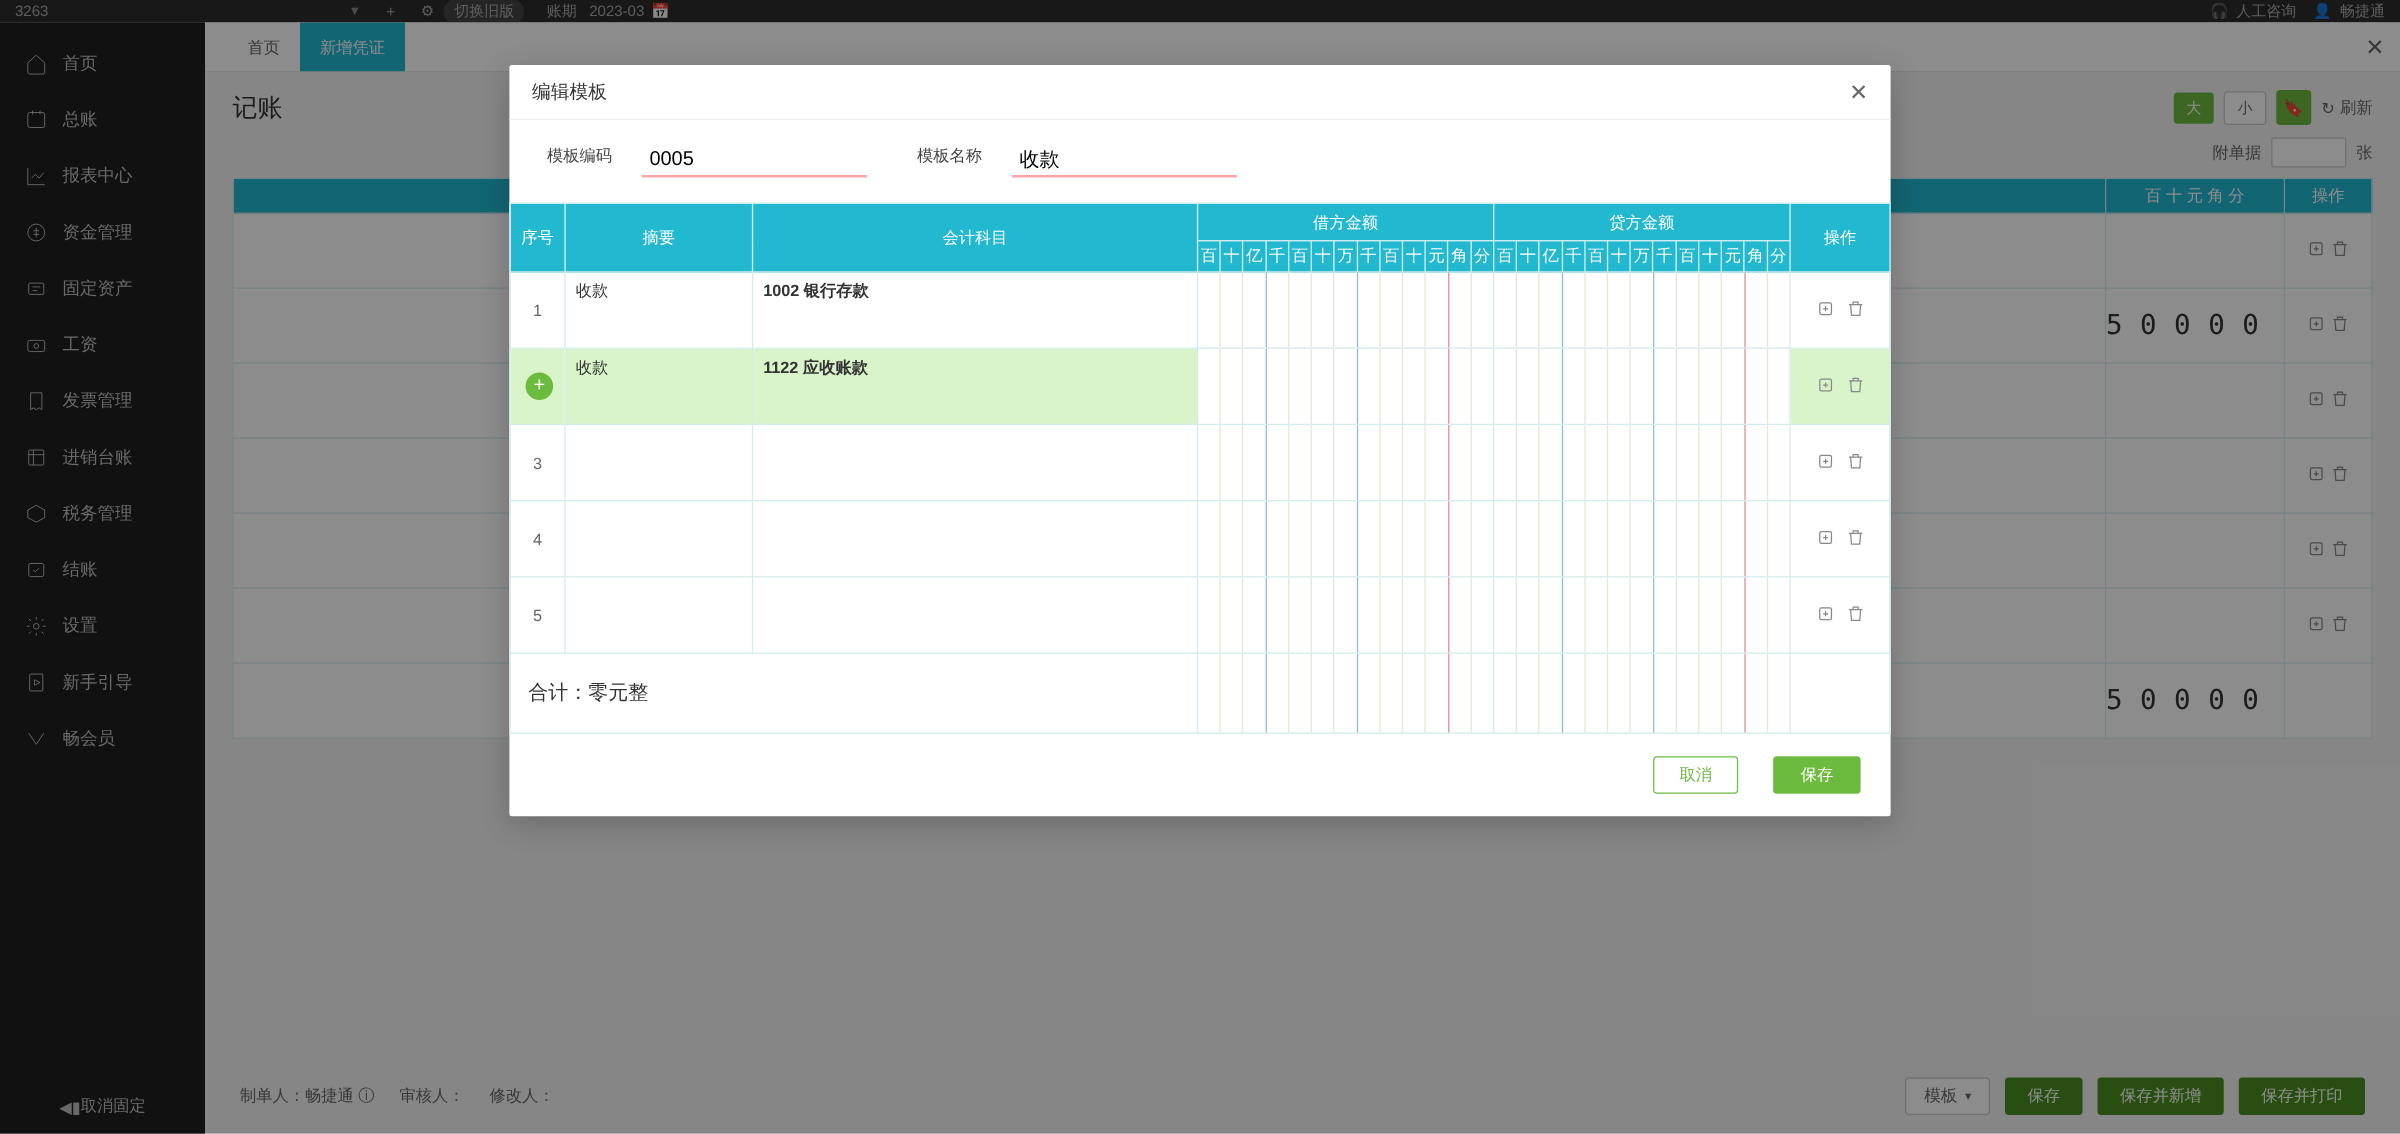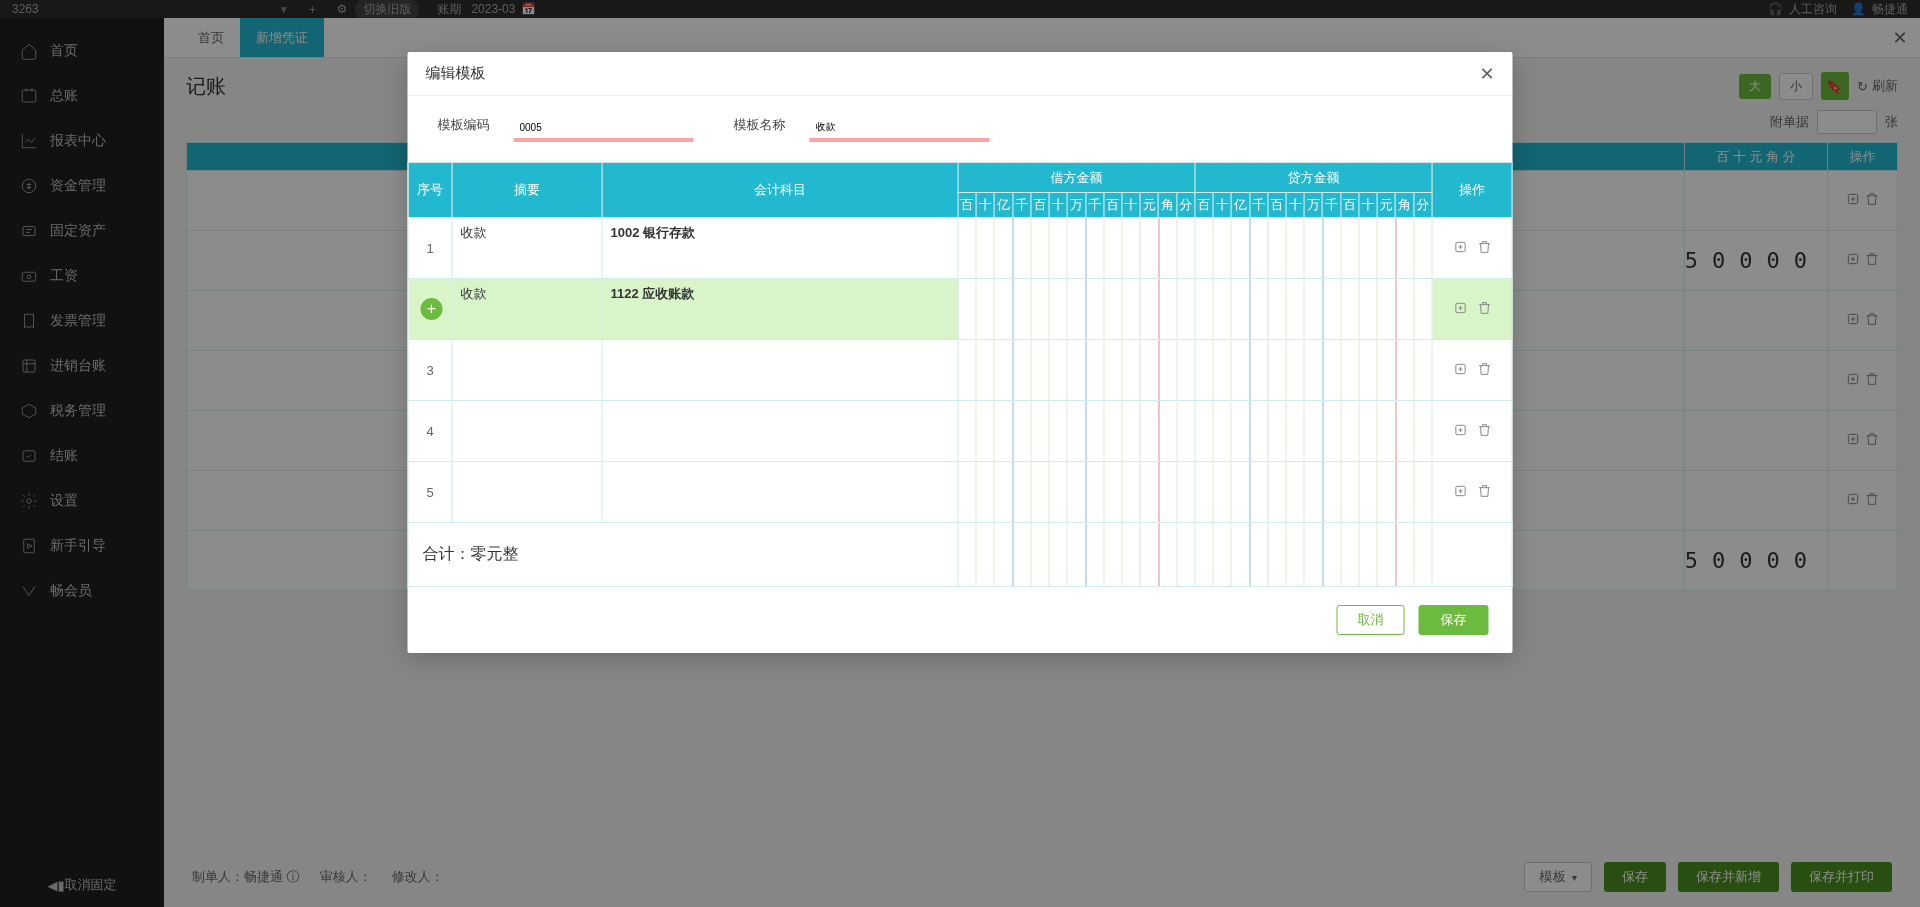--- a/index.html
+++ b/index.html
@@ -113,22 +113,22 @@
   border-bottom:1px solid #eee;
 }
 .modal-title { font-size:15px; color:#333; font-weight:500;}
 .modal-close { font-size:18px; color:#666; cursor:pointer;}
 .modal-form-row {
   display:flex; align-items:center; gap:40px;
   padding: 20px 30px;
 }
 .field { display:flex; align-items:flex-start; gap:24px; font-size:13px; color:#444;}
 .field input {
-  border:none; border-bottom:4px solid #fca5a5; height:26px;
-  font-size:10px; padding:0 6px; width:180px; outline:none;
+  border:none; border-bottom:2px solid #fca5a5; height:26px;
+  font-size:16px; padding:0 6px; width:180px; outline:none;
 }
 .tpl-table { width:100%; border-collapse:collapse; }
 .tpl-table th, .tpl-table td { border:1px solid #d1ecec; }
 .tpl-table thead th {
   background:#22b8cf; color:#fff; font-weight:500; font-size:13px;
 }
 .tpl-table thead tr:first-child th { height:30px;}
 .tpl-table tbody tr { height:61px;}
 .tpl-table tbody tr.sel td:not(.amount-td) { background:#d8f4c8;}
 .tpl-table .idx-th { width:44px;}
@@ -163,21 +163,21 @@
   width:22px; height:22px; border-radius:50%;
   background:#6dbb3e; color:#fff; display:flex; align-items:center; justify-content:center;
   font-size:16px; line-height:1;
 }
 .tpl-table tfoot td {
   height:64px; background:#fff; color:#333; font-size:16px;
   padding-left:14px;
 }
 .tpl-table tfoot td.amount-td { background:#fff;}
 .modal-actions {
-  display:flex; justify-content:flex-end; gap:14px;
+  display:flex; justify-content:flex-end; gap:28px;
   padding: 18px 24px;
 }
 .btn-cancel { background:#fff; border:1px solid #6dbb3e; color:#6dbb3e; height:30px; padding:0 20px; border-radius:3px; font-size:13px;}
 .btn-save { background:#6dbb3e; border:none; color:#fff; height:30px; padding:0 22px; border-radius:3px; font-size:13px;}
 
 
 .ico svg, .ops-cell svg { width:16px; height:16px; stroke:#888; fill:none; stroke-width:1.5;}
 </style>
 </head>
 <body>

